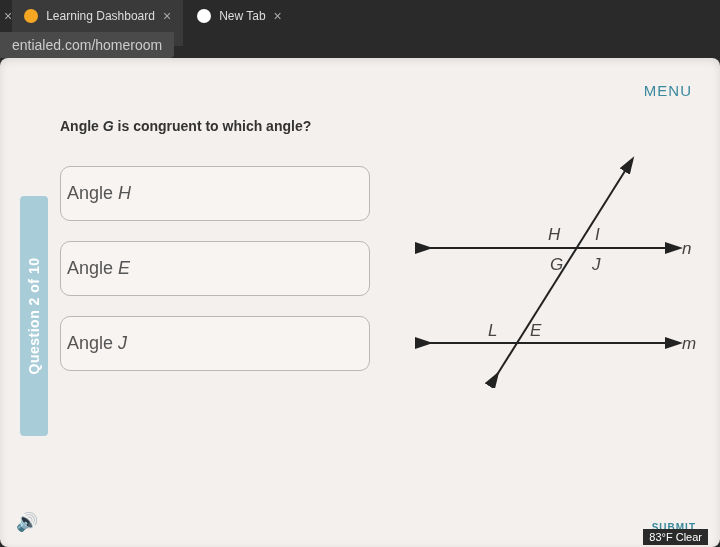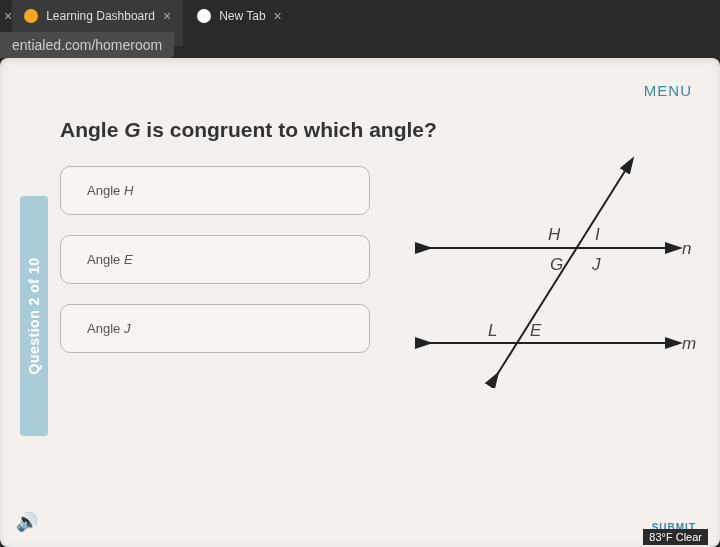--- a/index.html
+++ b/index.html
@@ -85,37 +85,37 @@
       white-space: nowrap;
       color: #fff;
       font-size: 14px;
       font-weight: 600;
       letter-spacing: 0.5px;
     }
     .question-title {
       position: absolute;
       left: 40px;
       top: 0;
-      font-size: 21px;
+      font-size: 14px;
       font-weight: 700;
       color: #333;
     }
     .question-title em { font-style: italic; }
     .options {
       position: absolute;
       left: 40px;
       top: 48px;
       width: 310px;
     }
     .option {
       border: 1px solid #b8b8b8;
       border-radius: 10px;
-      padding: 16px 26px;
+      padding: 16px 6px;
       margin-bottom: 20px;
-      font-size: 13px;
+      font-size: 18px;
       color: #555;
       cursor: pointer;
       background: rgba(255,255,255,0.3);
     }
     .option em { font-style: italic; }
     .diagram-area {
       position: absolute;
       right: 0;
       top: 30px;
       width: 300px;

